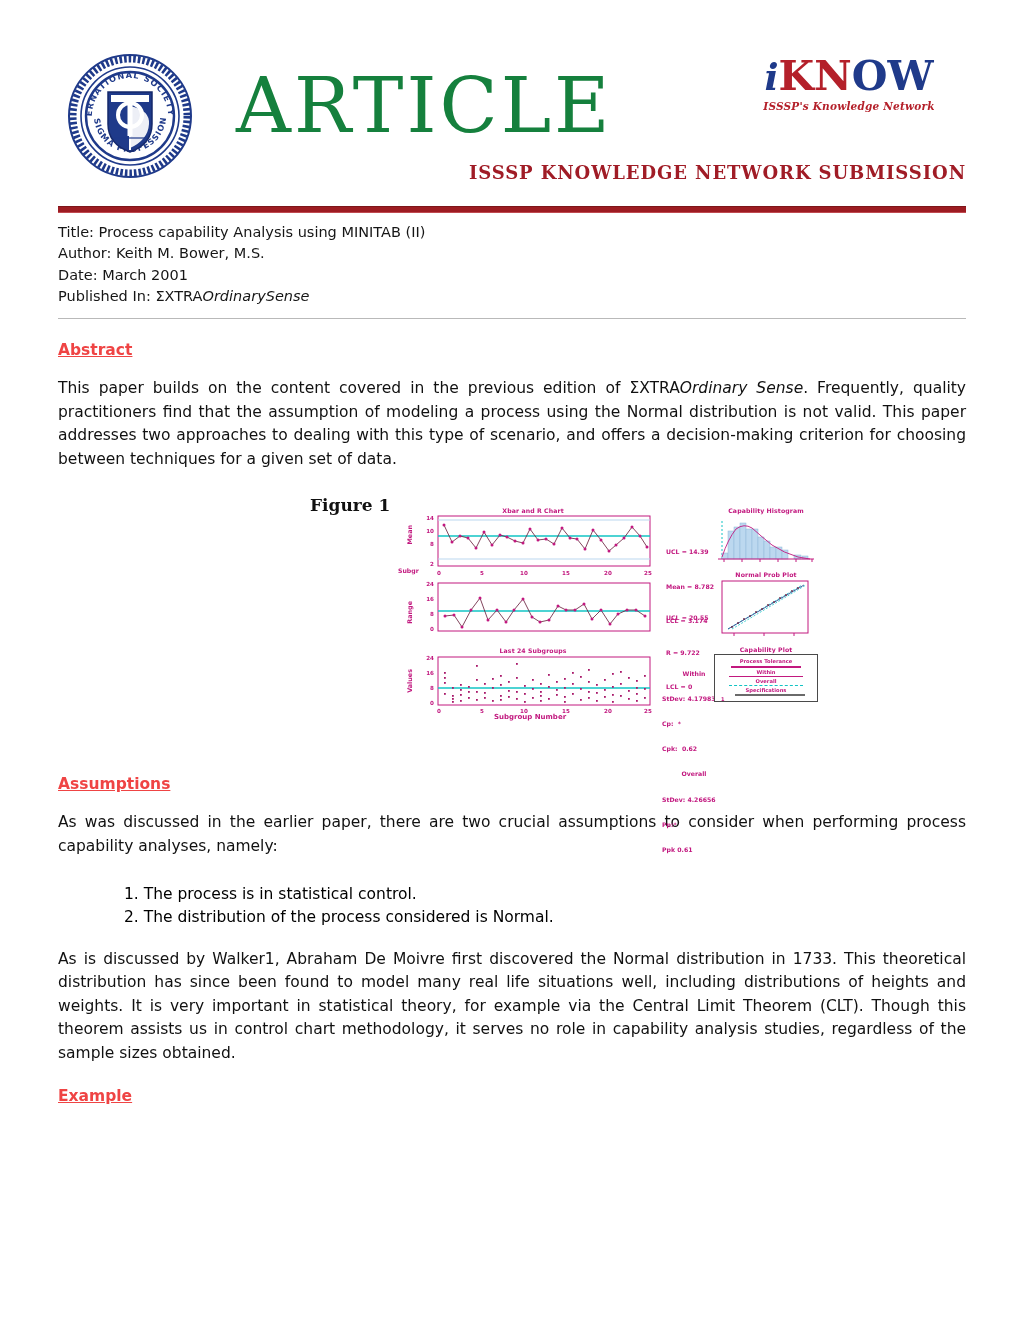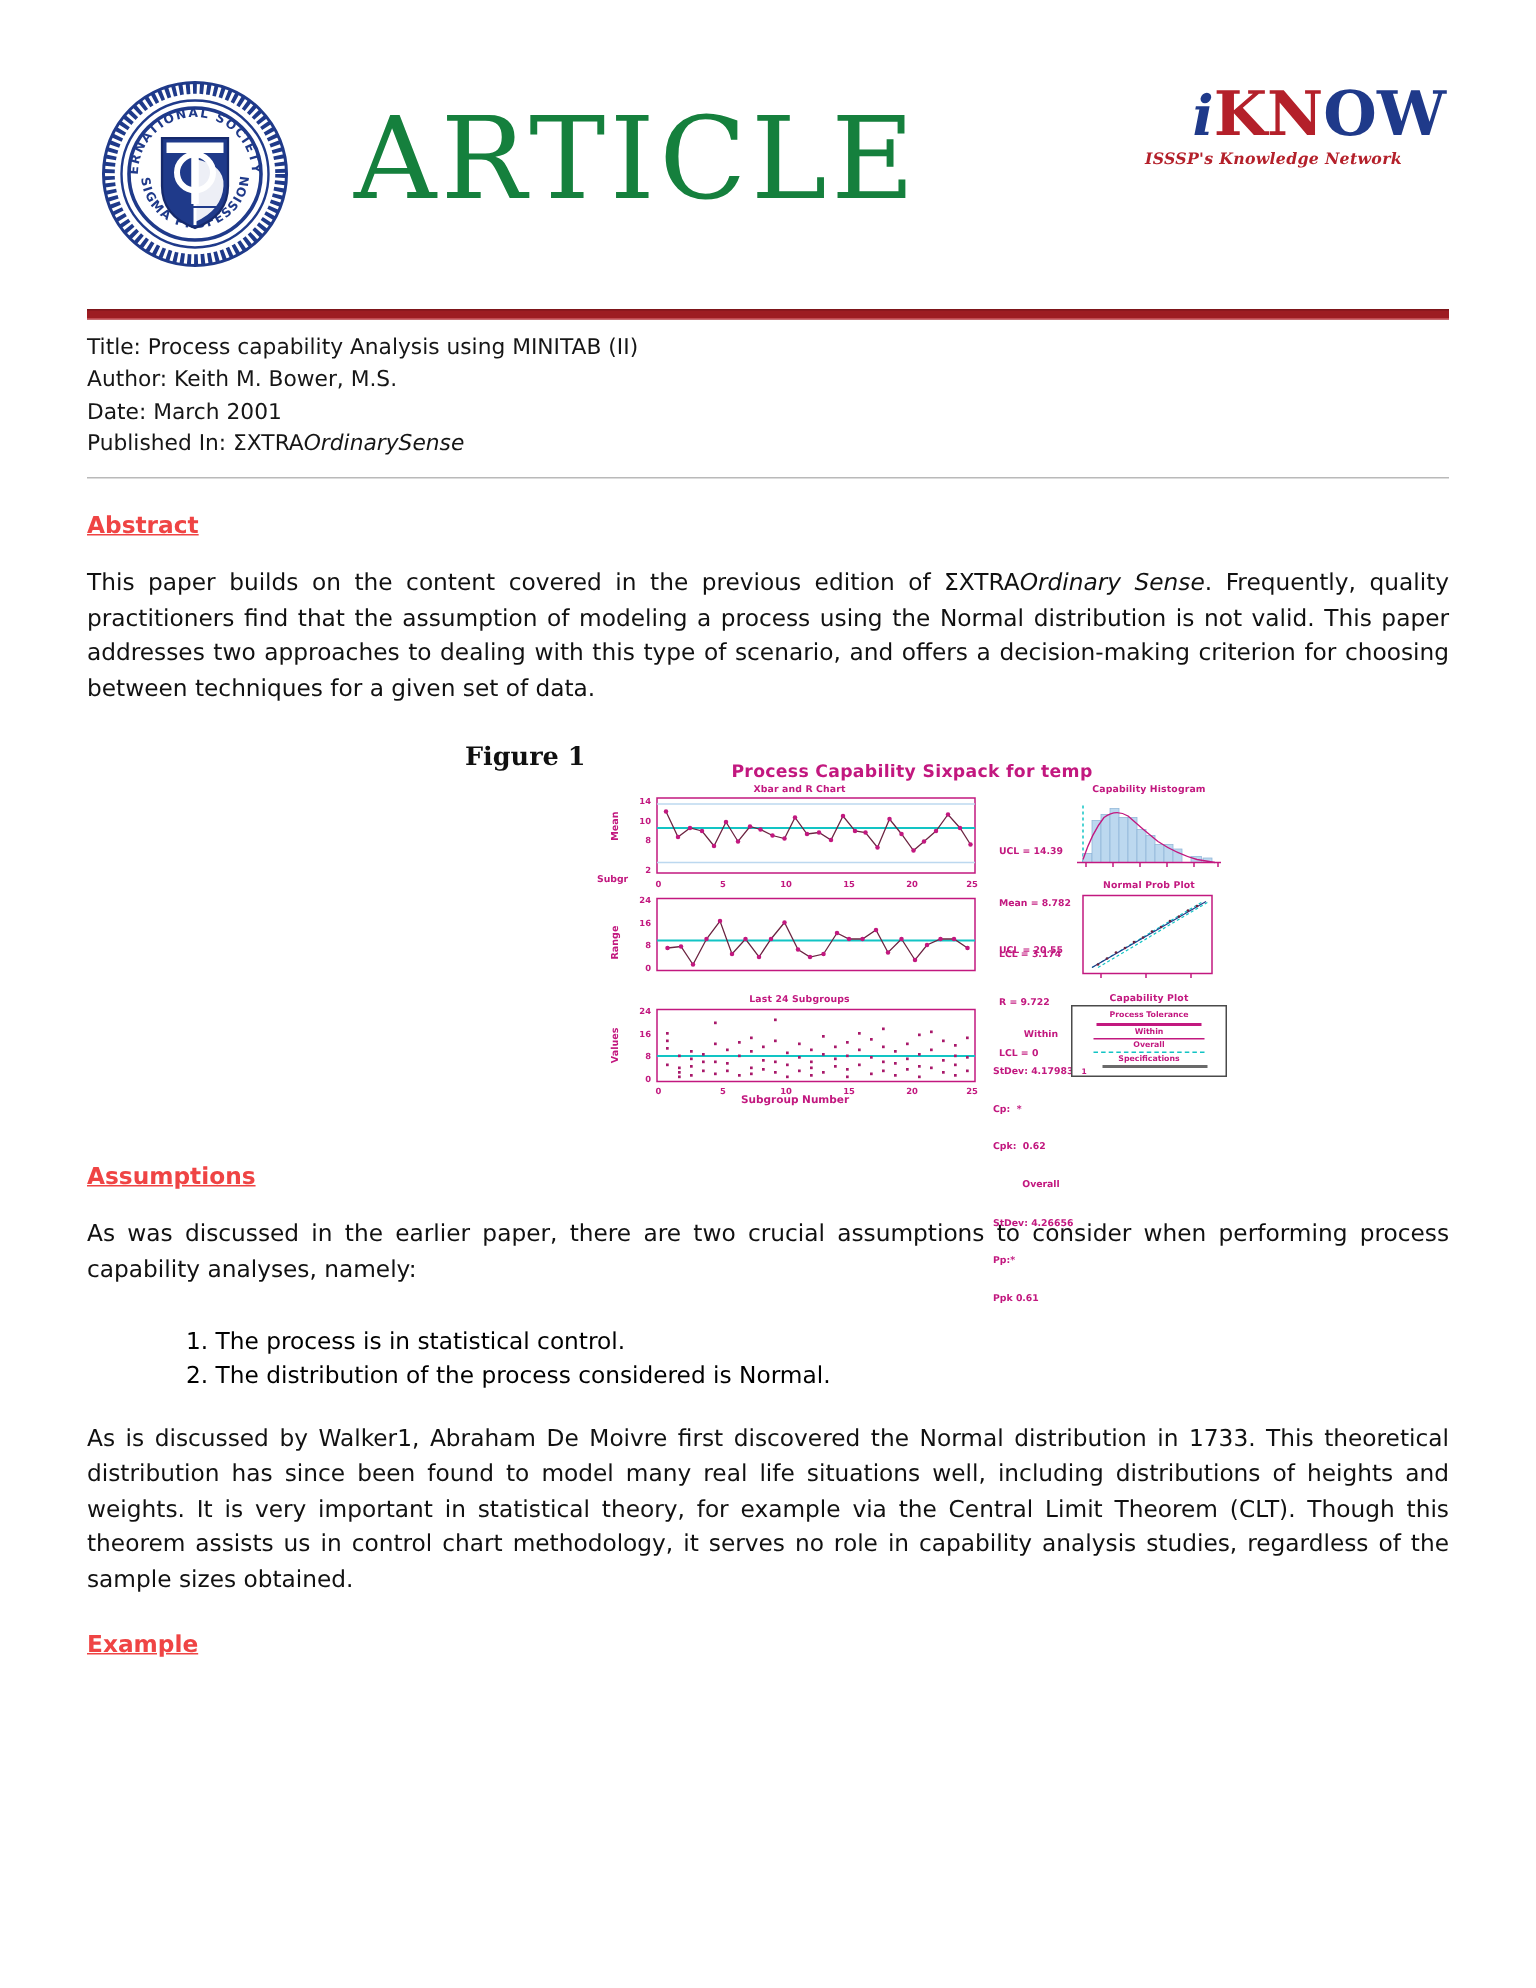--- a/index.html
+++ b/index.html
@@ -42,21 +42,20 @@
     text-align: center;
     width: 230px;
   }
   .iknow-main {
     font-family: "DejaVu Serif", "Liberation Serif", serif;
     font-size: 41px;
     font-weight: 700;
     line-height: 1;
     letter-spacing: 0px;
     white-space: nowrap;
-    text-align: right;
   }
   .ik-i { color: #1f3a8a; font-style: italic; font-size: 37px; }
   .ik-kn { color: #b4202a; }
   .ik-ow { color: #1f3a8a; }
   .iknow-tag {
     margin-top: 3px;
     font-family: "DejaVu Serif", "Liberation Serif", serif;
     font-style: italic;
     font-weight: 700;
     font-size: 10.5px;
@@ -209,20 +208,21 @@
 
     <div class="article-word">ARTICLE</div>
 
     <div class="iknow">
       <div class="iknow-main">
         <span class="ik-i">i</span><span class="ik-kn">KN</span><span class="ik-ow">OW</span>
       </div>
       <div class="iknow-tag">ISSSP's Knowledge Network</div>
     </div>
 
+    <div class="submission-line">ISSSP KNOWLEDGE NETWORK SUBMISSION</div>
   </div>
 
   <div class="red-rule"></div>
 
   <div class="meta">
     <div>
       <span>Title:</span>
       <span>Process capability Analysis using MINITAB (II)</span>
     </div>
     <div>
@@ -244,21 +244,20 @@
   <div class="content">
 
     <h2 class="sec">Abstract</h2>
 
     <p class="body"><span>This paper builds on the content covered in the previous edition of ΣXTRA</span><i>Ordinary Sense</i><span>. Frequently, quality practitioners find that the assumption of modeling a process using the Normal distribution is not valid. This paper addresses two approaches to dealing with this type of scenario, and offers a decision-making criterion for choosing between techniques for a given set of data.</span></p>
 
     <div class="figure-wrap">
       <div class="fig-label">Figure 1</div>
 
       <div class="sixpack">
-        <div class="sp-title">Process Capability Sixpack for temp</div>
 
         <div class="sp-grid">
 
           <div class="abs mini-title" style="left:20px; top:0px; width:230px;">Xbar and R Chart</div>
           <div class="abs v-lab" style="left:8px; top:18px;">Mean</div>
           <div class="abs axis-lab" style="left:0px; top:60px;">Subgr</div>
 
           <svg class="abs" style="left:16px; top:7px;" width="240" height="66" viewBox="0 0 240 66">
             <rect x="24" y="2" width="212" height="50" fill="#ffffff" stroke="#c2187f" stroke-width="1"></rect>
             <text x="20" y="6" font-size="5.6" font-weight="700" fill="#c2187f" text-anchor="end">14</text>

